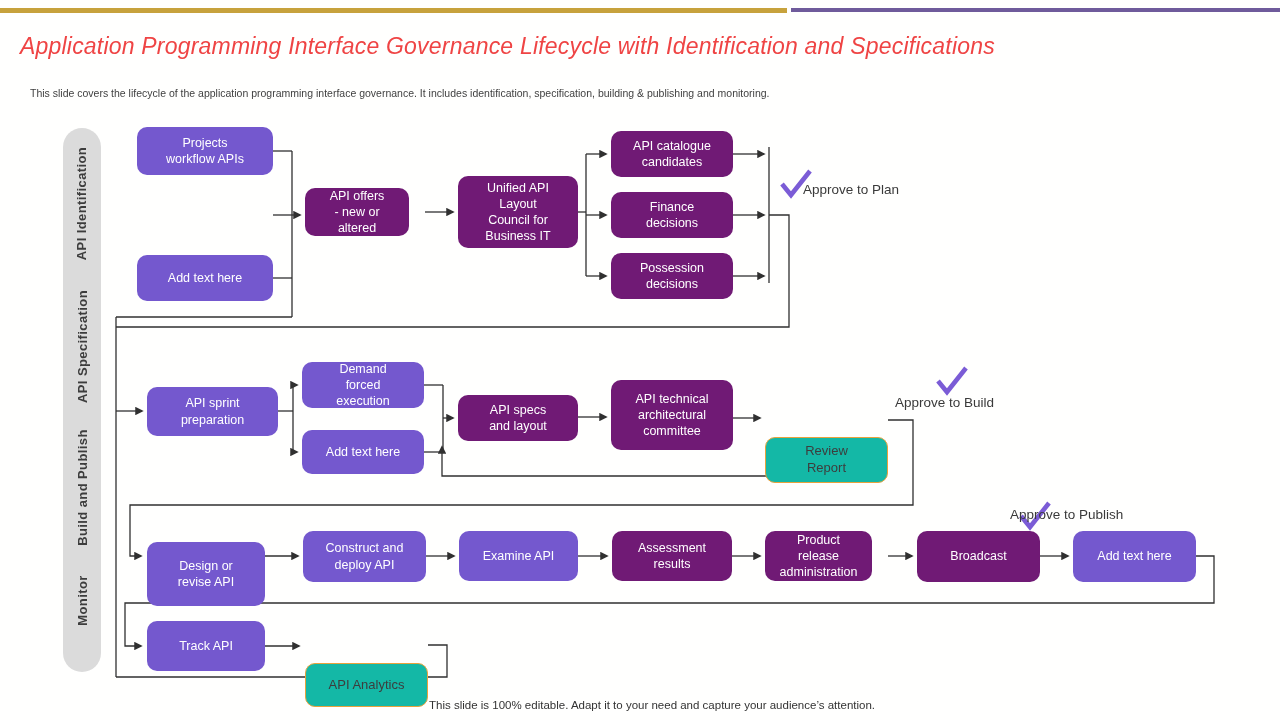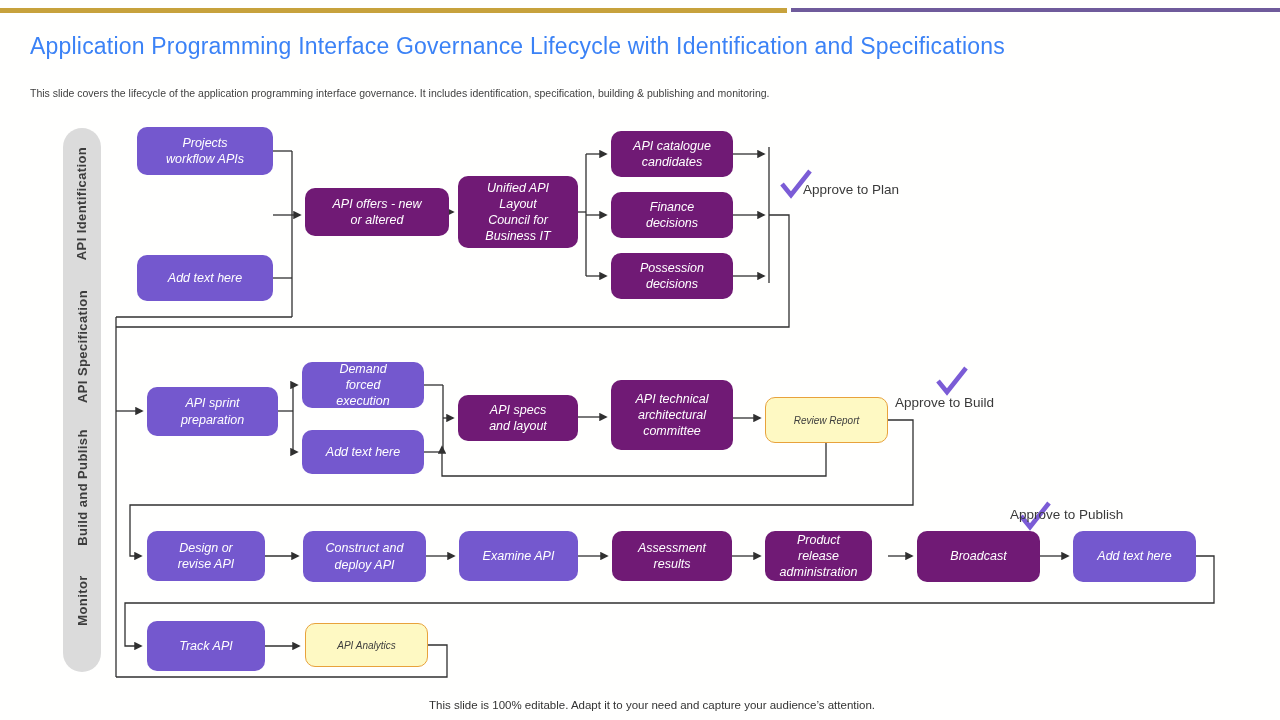--- a/index.html
+++ b/index.html
@@ -6,22 +6,22 @@
   #slide {
     position:relative; width:1280px; height:720px; overflow:hidden;
     background:#fffffe; font-family:"Liberation Sans", sans-serif;
   }
   
   .bar { position:absolute; top:8px; }
   .bar.gold   { left:0;     width:787px; height:5px; background:#C7A23C; }
   .bar.purple { left:791px; width:489px; height:4px; background:#6F5B9B; }
 
   .title {
-    position:absolute; left:30px; top:33px; width:1200px;
-    font-size:23px; color:#3b82f6; letter-spacing:0.2px; font-weight:400;
+    position:absolute; left:20px; top:33px; width:1200px;
+    font-size:23px; color:#ef4444; letter-spacing:0.2px; font-weight:400;font-style:italic;
   }
   .subtitle {
     position:absolute; left:30px; top:87px; width:1100px;
     font-size:10.5px; color:#3f3f3f;
   }
   .footer {
     position:absolute; left:12px; top:699px; width:1280px; text-align:center;
     font-size:11.5px; color:#333;
   }
 
@@ -37,25 +37,25 @@
   .side-label span {
     transform:rotate(-90deg); white-space:nowrap;
     font-size:13px; font-weight:bold; color:#3d3d3d; letter-spacing:0.4px;
   }
 
   
   .node {
     position:absolute; box-sizing:border-box;
     display:flex; align-items:center; justify-content:center; text-align:center;
     border-radius:10px; padding:3px 22px;
-    color:#fff; font-size:12.5px; line-height:1.3;font-style:italic;
+    color:#fff; font-size:12.5px; line-height:1.3;
   }
   .purpleN  { background:#7458CE; }
   .orangeN  { background:#701a75; }
-  .outlineN { background:#fef9c3; border:1.5px solid #E8A23C; color:#3d3d3d; font-size:10px; }
+  .outlineN { background:#14b8a6; border:1.5px solid #E8A23C; color:#3d3d3d; font-size:13px;margin-top:40px; }
 
   .approve-label {
     position:absolute; font-size:13.5px; color:#3a3a3a; white-space:nowrap;
   }
   svg.wires { position:absolute; left:0; top:0; }
 </style>
 </head>
 <body>
 
 <div id="slide">
@@ -133,36 +133,36 @@
     </g>
     <g stroke="#7B5CD6" stroke-width="4.6" fill="none">
       <path d="M782,184 l9,11 l19,-24"></path>
       <path d="M938,381 l9,11 l19,-24"></path>
       <path d="M1021,516 l9,11 l19,-24"></path>
     </g>
   </svg>
 
   <div class="node purpleN" style="left:137px;top:127px;width:136px;height:48px">Projects workflow APIs</div>
   <div class="node purpleN" style="left:137px;top:255px;width:136px;height:46px">Add text here</div>
-  <div class="node orangeN" style="left:305px;top:188px;width:144px;height:48px">API offers - new or altered</div>
+  <div class="node orangeN" style="left:305px;top:188px;width:104px;height:48px">API offers - new or altered</div>
   <div class="node orangeN" style="left:458px;top:176px;width:120px;height:72px">Unified API Layout Council for Business IT</div>
   <div class="node orangeN" style="left:611px;top:131px;width:122px;height:46px">API catalogue candidates</div>
   <div class="node orangeN" style="left:611px;top:192px;width:122px;height:46px">Finance decisions</div>
   <div class="node orangeN" style="left:611px;top:253px;width:122px;height:46px">Possession decisions</div>
   <div class="approve-label" style="left:803px;top:182px">Approve to Plan</div>
 
   <div class="node purpleN" style="left:147px;top:387px;width:131px;height:49px">API sprint preparation</div>
   <div class="node purpleN" style="left:302px;top:362px;width:122px;height:46px">Demand forced execution</div>
   <div class="node purpleN" style="left:302px;top:430px;width:122px;height:44px">Add text here</div>
   <div class="node orangeN" style="left:458px;top:395px;width:120px;height:46px">API specs and layout</div>
   <div class="node orangeN" style="left:611px;top:380px;width:122px;height:70px">API technical architectural committee</div>
   <div class="node outlineN" style="left:765px;top:397px;width:123px;height:46px">Review Report</div>
   <div class="approve-label" style="left:895px;top:395px">Approve to Build</div>
 
-  <div class="node purpleN" style="left:147px;top:531px;width:118px;height:50px">Design or revise API</div>
+  <div class="node purpleN" style="left:147px;top:542px;width:118px;height:64px">Design or revise API</div>
   <div class="node purpleN" style="left:459px;top:531px;width:119px;height:50px">Examine API</div>
   <div class="node purpleN" style="left:303px;top:531px;width:123px;height:51px">Construct and deploy API</div>
   <div class="node orangeN" style="left:612px;top:531px;width:120px;height:50px">Assessment results</div>
   <div class="node orangeN" style="left:765px;top:531px;width:107px;height:50px">Product release administration</div>
   <div class="node orangeN" style="left:917px;top:531px;width:123px;height:51px">Broadcast</div>
   <div class="node purpleN" style="left:1073px;top:531px;width:123px;height:51px">Add text here</div>
   <div class="approve-label" style="left:1010px;top:507px">Approve to Publish</div>
 
   <div class="node purpleN" style="left:147px;top:621px;width:118px;height:50px">Track API</div>
   <div class="node outlineN" style="left:305px;top:623px;width:123px;height:44px">API Analytics</div>

